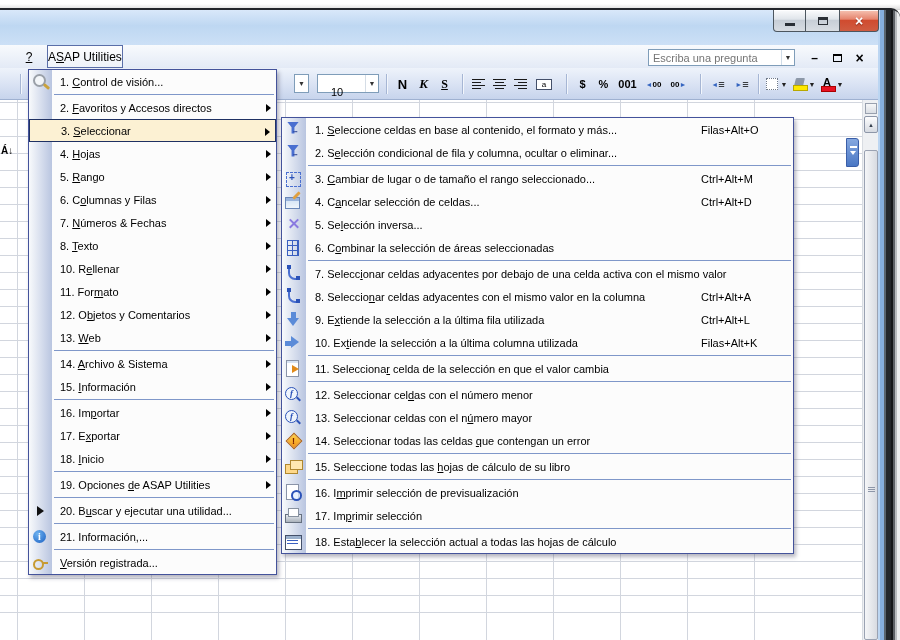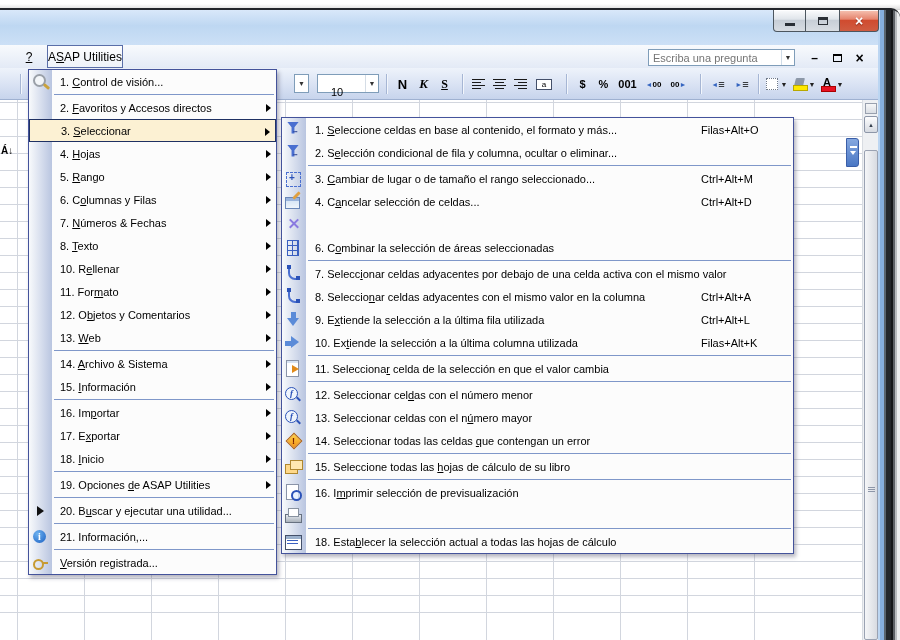--- a/index.html
+++ b/index.html
@@ -27,21 +27,21 @@
   .glyph-min { width:10px; height:3px; background:#2a2f36; margin-top:8px; }
   .glyph-max { width:10px; height:8px; border:1px solid #2a2f36; border-top:3px solid #2a2f36; background:transparent; }
   .glyph-close { color:#fff; font-weight:bold; font-size:14px; line-height:14px; text-shadow:0 1px 1px rgba(90,10,0,.6); }
 
   
   .menubar { position:absolute; left:0; top:45px; width:878px; height:23px; z-index:1;
     background:linear-gradient(#f8fafd,#e3eaf6); }
   .mb-help { position:absolute; left:20px; top:0; width:18px; height:23px; font-size:12px; color:#000;
     display:flex; align-items:center; justify-content:center; }
   .mb-asap { position:absolute; left:47px; top:0; width:76px; height:23px; font-size:12px; color:#000;
-    border:1px solid #5a6ea8; background:linear-gradient(#fdfdfe,#eef2f9); display:flex; align-items:center; justify-content:center; }
+    border:1px solid #5a6ea8; background:linear-gradient(#fdfdfe,#eef2f9); display:flex; align-items:center; }
   .qbox { position:absolute; left:648px; top:4px; width:147px; height:17px; border:1px solid #7f9db9; background:#fff; display:flex; }
   .qbox input { flex:1; border:none; outline:none; font:11px "Liberation Sans",sans-serif; color:#8a8a8a; padding:1px 0 0 4px; min-width:0; background:transparent; }
   .qbox .drop { width:13px; border-left:1px solid #d0dce8; display:flex; align-items:center; justify-content:center; font-size:7px; color:#333; }
   .mdi-btn { position:absolute; top:4px; width:17px; height:17px; display:flex; align-items:center; justify-content:center; }
   .mdi-min { left:806px; font-weight:bold; font-size:12px; }
   .mdi-restore { left:829px; }
   .glyph-restore { width:9px; height:8px; border:1px solid #000; border-top:2px solid #000; }
   .mdi-close { left:851px; font-weight:bold; font-size:14px; }
 
   
@@ -449,20 +449,21 @@
       <span class="lab">3. <u>C</u>ambiar de lugar o de tamaño el rango seleccionado...</span>
       <span class="sc">Ctrl+Alt+M</span>
     </div>
     <div class="mi">
       <span class="ic icon-table-edit"></span>
       <span class="lab">4. C<u>a</u>ncelar selección de celdas...</span>
       <span class="sc">Ctrl+Alt+D</span>
     </div>
     <div class="mi">
       <span class="ic icon-inverse"></span>
+      <span class="lab">5. Se<u>l</u>ección inversa...</span>
     </div>
     <div class="mi">
       <span class="ic icon-combine"></span>
       <span class="lab">6. C<u>o</u>mbinar la selección de áreas seleccionadas</span>
     </div>
     <div class="msep"></div>
     <div class="mi">
       <span class="ic icon-connector"></span>
       <span class="lab">7. Selecc<u>i</u>onar celdas adyacentes por debajo de una celda activa con el mismo valor</span>
     </div>
@@ -504,19 +505,20 @@
       <span class="ic icon-folders"></span>
       <span class="lab">15. Seleccione todas las <u>h</u>ojas de cálculo de su libro</span>
     </div>
     <div class="msep"></div>
     <div class="mi">
       <span class="ic icon-print-preview"></span>
       <span class="lab">16. I<u>m</u>primir selección de previsualización</span>
     </div>
     <div class="mi">
       <span class="ic icon-printer"></span>
+      <span class="lab">17. Im<u>p</u>rimir selección</span>
     </div>
     <div class="msep"></div>
     <div class="mi">
       <span class="ic icon-table-lines"></span>
       <span class="lab">18. Esta<u>b</u>lecer la selección actual a todas las hojas de cálculo</span>
     </div>
   </div>
 
 </body></html>

